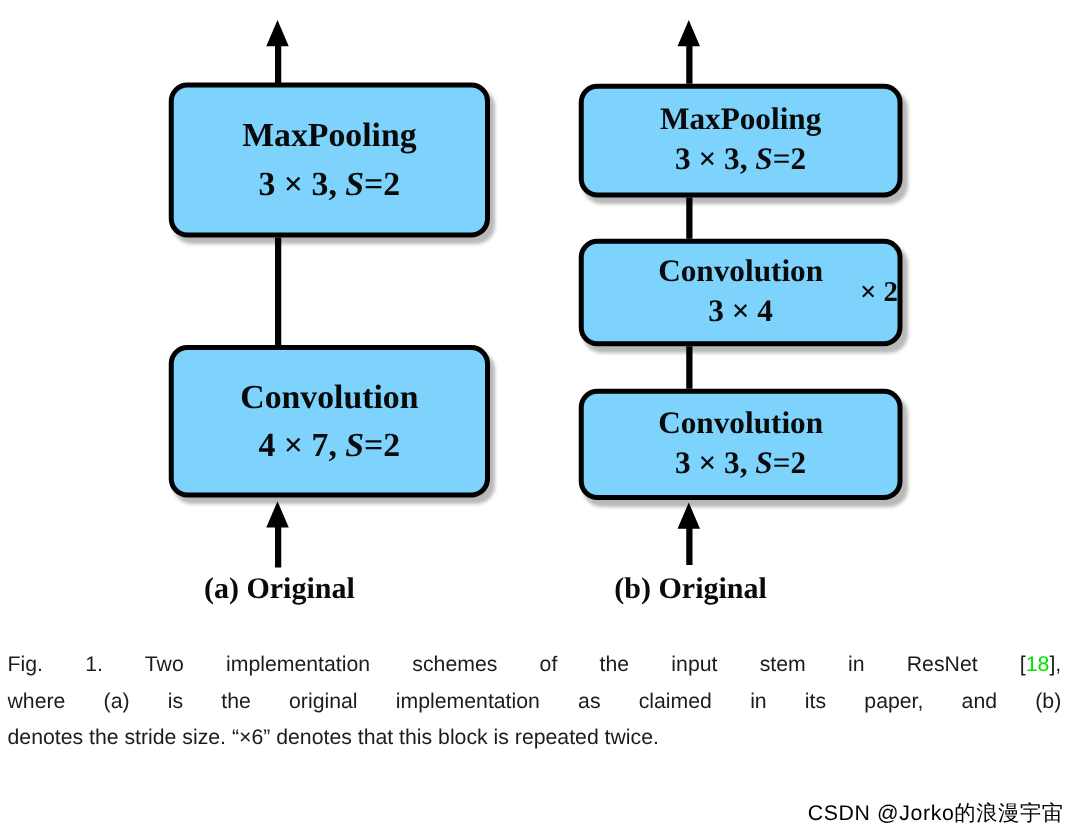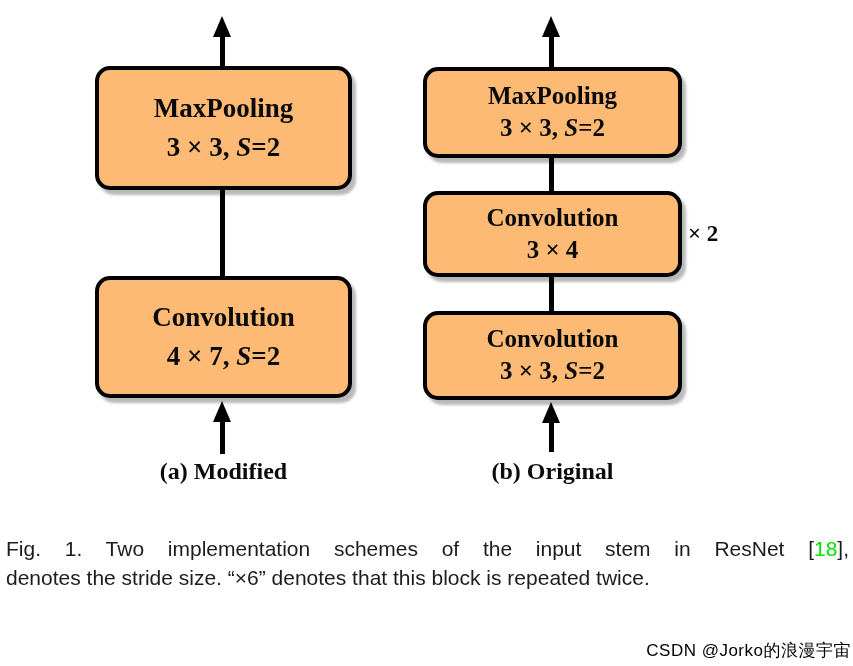--- a/index.html
+++ b/index.html
@@ -2,26 +2,27 @@
 <html><head>
 <meta charset="utf-8">
 <style>
   html,body{margin:0;padding:0;background:#fff;}
   #canvas{
     position:relative;width:853px;height:666px;background:#ffffff;overflow:hidden;
     font-family:"Liberation Sans","DejaVu Sans",sans-serif;
   }
   
   .block{
-    position:absolute;box-sizing:border-box;background:#fdba74;
+    position:absolute;box-sizing:border-box;background:#7dd3fc;
     border:4px solid #000;border-radius:15px;
     box-shadow:4px 5px 3px rgba(0,0,0,0.28);
     display:flex;flex-direction:column;align-items:center;justify-content:center;
     font-family:"Liberation Serif","DejaVu Serif",serif;font-weight:bold;color:#0a0a0a;
     text-align:center;
+    margin-left:40px;
   }
   .block .t1{line-height:1.15;}
   .block .t2{line-height:1.15;}
   .big .t1,.big .t2{font-size:27px;}
   .small .t1,.small .t2{font-size:25px;}
   .big{gap:7px;}
   .small{gap:3px;}
   .it{font-style:italic;}
   .vline{position:absolute;width:5px;background:#000;}
   .ahead{
@@ -32,22 +33,22 @@
   .dlabel{
     position:absolute;font-family:"Liberation Serif","DejaVu Serif",serif;
     font-weight:bold;font-size:24px;color:#0a0a0a;text-align:center;
   }
   .repeat{
     position:absolute;font-family:"Liberation Serif","DejaVu Serif",serif;
     font-weight:bold;font-size:23px;color:#0a0a0a;white-space:nowrap;
   }
   
   .caption{
-    position:absolute;left:6px;top:534px;width:843px;
-    font-size:21px;color:#1c1c1c;z-index:2;
+    position:absolute;left:6px;top:517px;width:843px;
+    font-size:17px;color:#1c1c1c;z-index:2;
   }
   .cap-line{height:29px;line-height:29px;white-space:nowrap;}
   .jline{text-align:justify;text-align-last:justify;white-space:normal;height:29px;overflow:hidden;}
   .ref{font-weight:normal;}
   .s-underline{border-bottom:2px solid #1c1c1c;padding-bottom:0px;}
   
   .watermark{
     position:absolute;right:2px;top:639px;z-index:1;
     font-size:17px;color:#000000;letter-spacing:0.5px;white-space:nowrap;
   }
@@ -69,21 +70,21 @@
     <div class="vline" style="left:220px;top:190px;height:86px;"></div>
 
     <div class="block big" style="left:95px;top:276px;width:257px;height:122px;">
       <div class="t1">Convolution</div>
       <div class="t2"><span>4 × 7, </span><span class="it">S</span><span>=2</span></div>
     </div>
 
     <div class="ahead" style="left:213px;top:401px;"></div>
     <div class="vline" style="left:220px;top:420px;height:34px;"></div>
 
-    <div class="dlabel" style="left:95px;top:458px;width:257px;">(a) Modified</div>
+    <div class="dlabel" style="left:95px;top:458px;width:257px;">(a) Original</div>
   </div>
 
   <div>
     <div class="ahead" style="left:542px;top:16px;"></div>
     <div class="vline" style="left:549px;top:36px;height:31px;"></div>
 
     <div class="block small" style="left:423px;top:67px;width:259px;height:91px;">
       <div class="t1">MaxPooling</div>
       <div class="t2"><span>3 × 3, </span><span class="it">S</span><span>=2</span></div>
     </div>
@@ -107,16 +108,17 @@
     <div class="ahead" style="left:542px;top:402px;"></div>
     <div class="vline" style="left:549px;top:421px;height:31px;"></div>
 
     <div class="dlabel" style="left:423px;top:458px;width:259px;">(b) Original</div>
   </div>
 
   <div class="watermark">CSDN @Jorko的浪漫宇宙</div>
 
   <div class="caption">
     <div class="cap-line jline"><span>Fig. 1. Two implementation schemes of the input stem in ResNet [</span><span class="ref" style="color:#00e300;">18</span><span>],</span></div>
+    <div class="cap-line jline">where (a) is the original implementation as claimed in its paper, and (b)</div>
     <div class="cap-line">denotes the stride size. “×6” denotes that this block is repeated twice.</div>
   </div>
 
 </div>
 
 </body></html>

